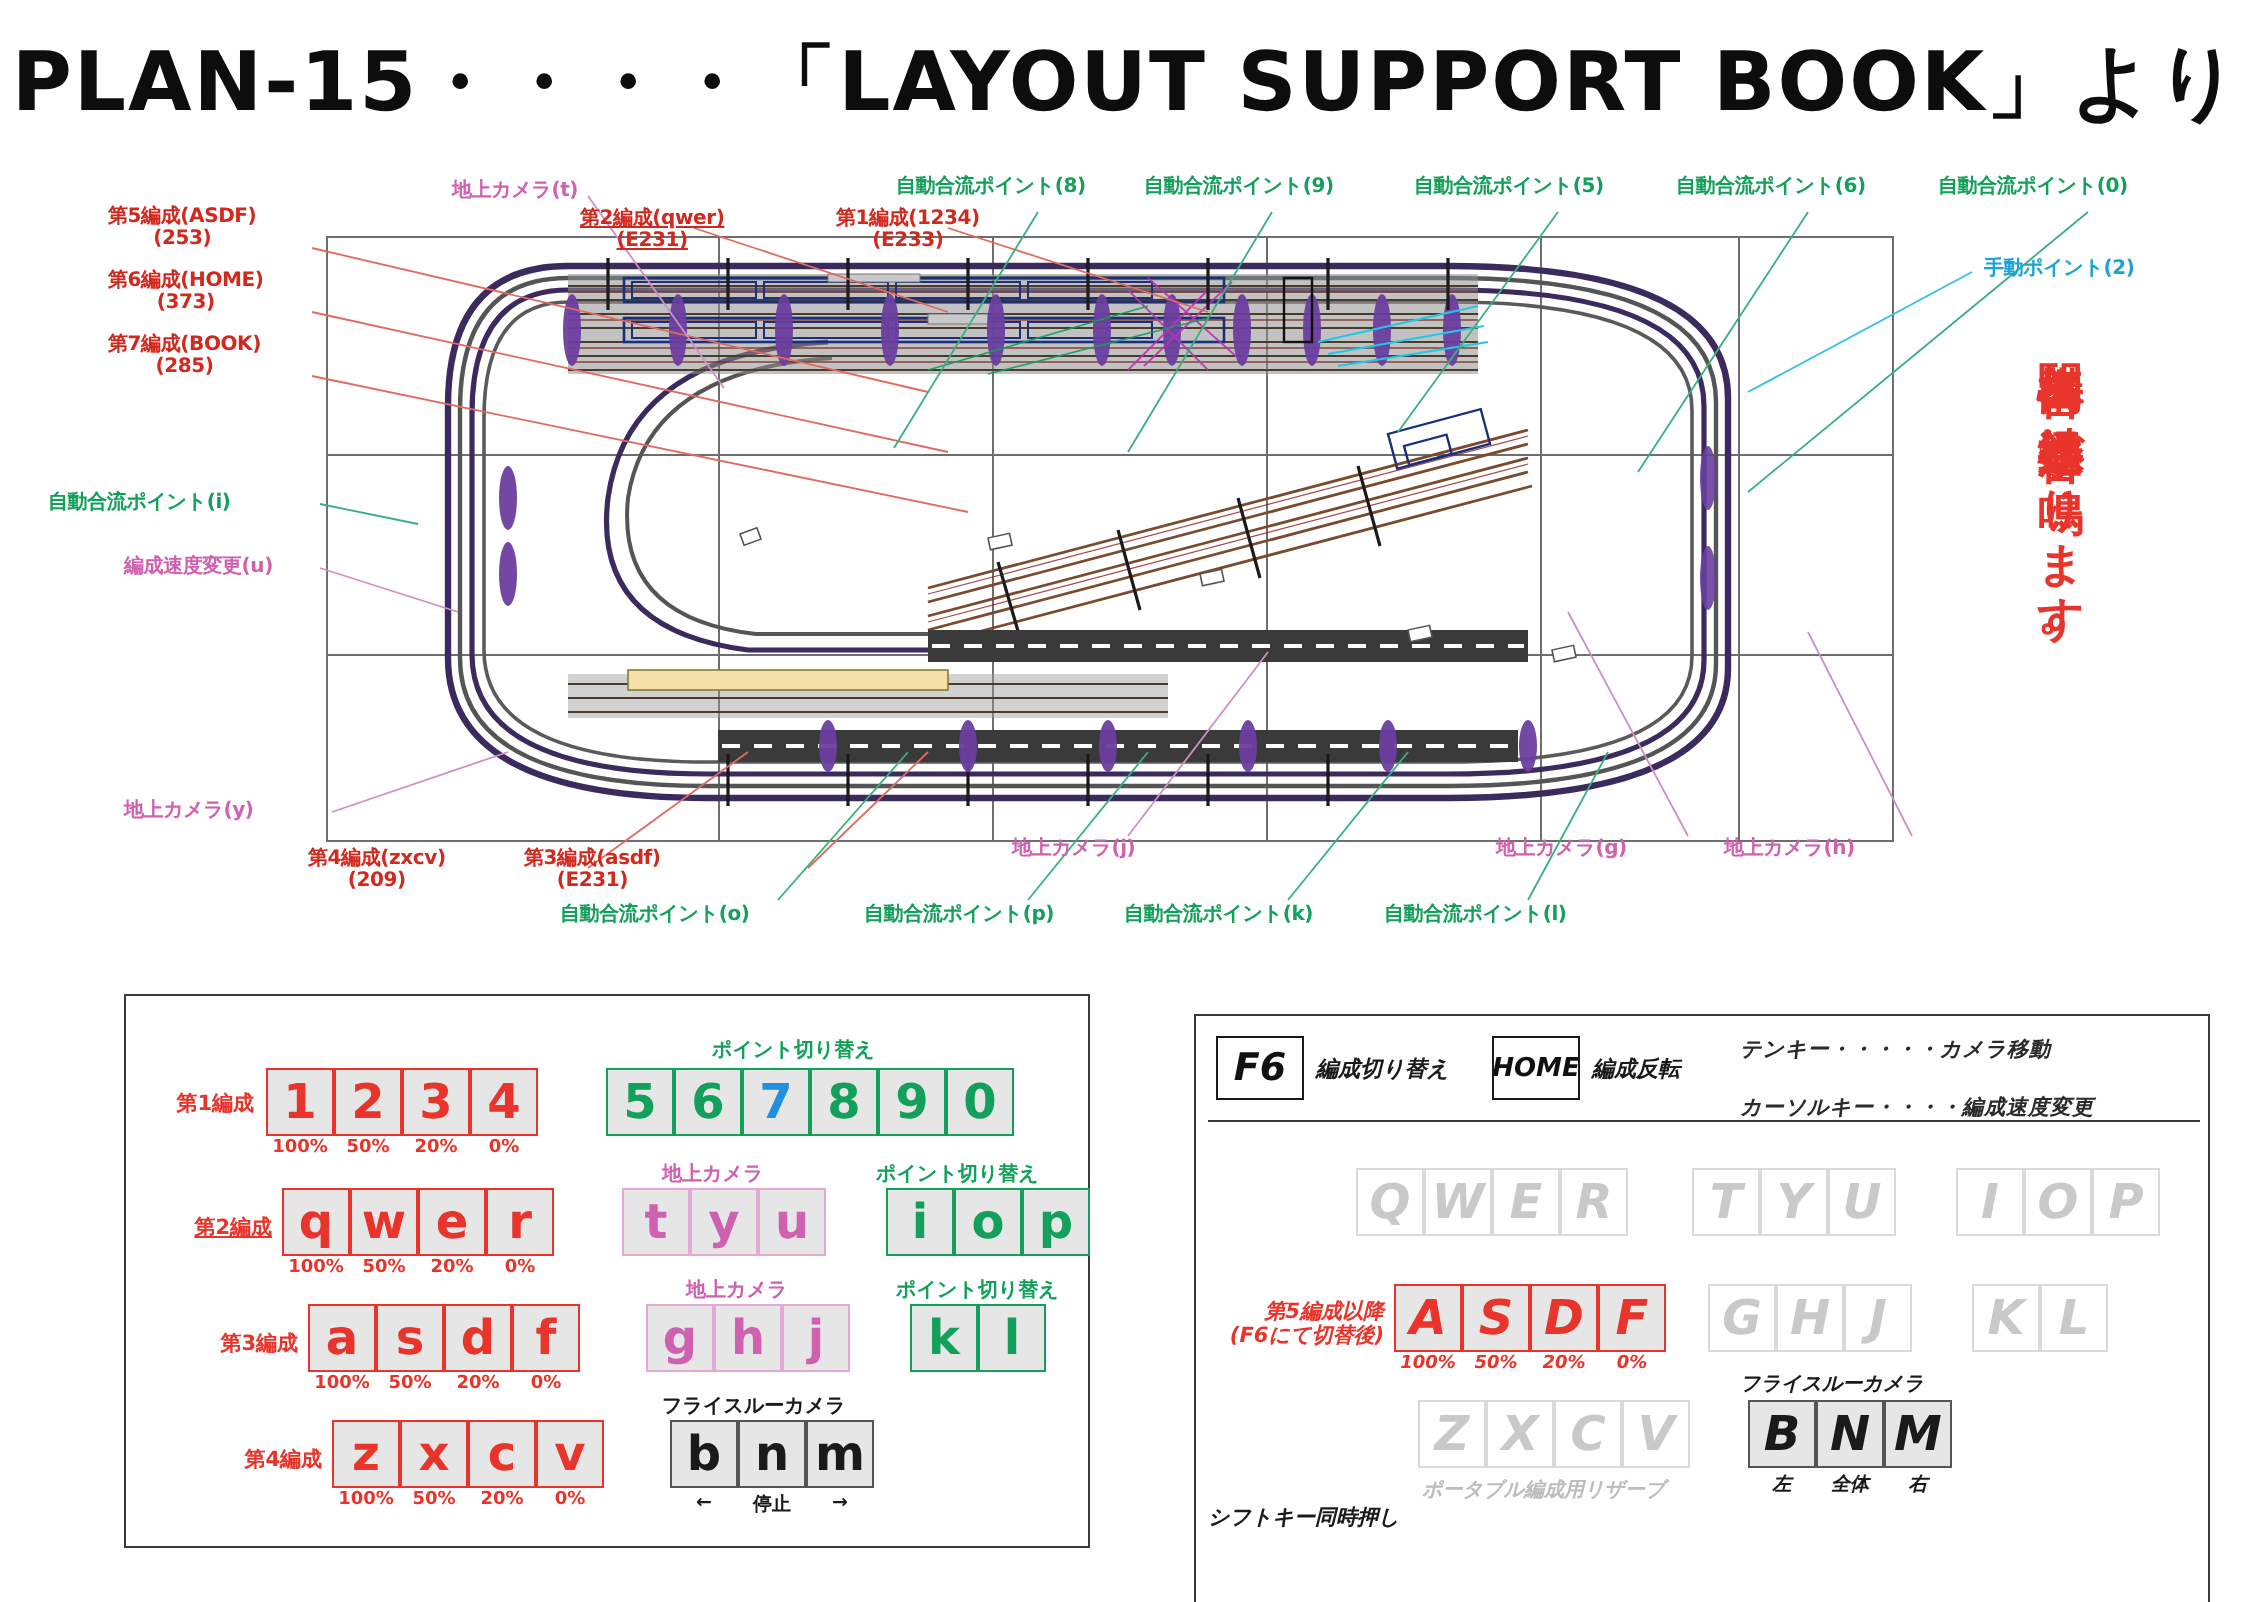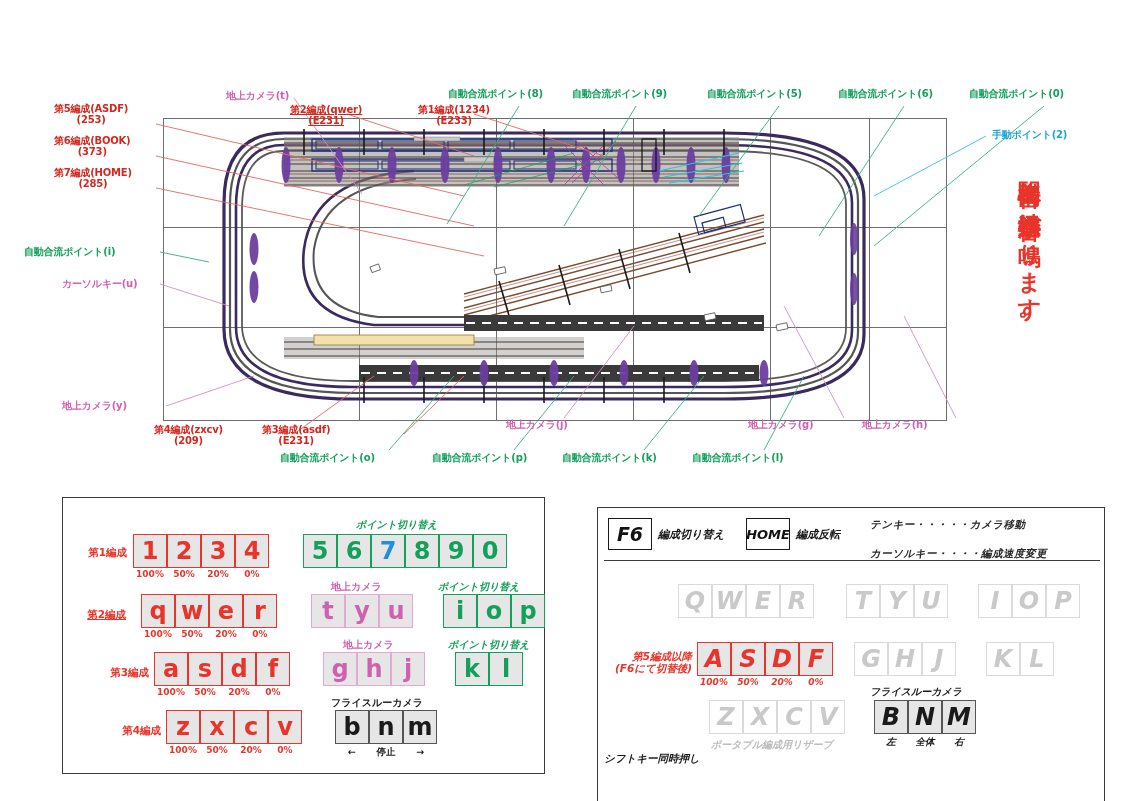--- a/index.html
+++ b/index.html
@@ -72,21 +72,21 @@
   .kgray{border:1px solid #555;color:#1a1a1a;background:#e6e6e6;}
   .kghost{border:1px solid #dadada;color:#c9c9c9;background:#fff;}
 
   .rowlabel{
     position:absolute;font-size:10.5px;font-weight:bold;color:#e8342a;
     white-space:nowrap;line-height:12px;text-align:right;
   }
   .caplbl{
     position:absolute;font-size:10px;font-weight:bold;white-space:nowrap;
   }
-  .cap-green{color:#13a05a;font-style:italic;}
+  .cap-green{color:#13a05a;}
   .cap-pink{color:#d060b0;}
   .cap-dark{color:#1a1a1a;}
   .cap-gray{color:#bdbdbd;}
   .pcts{
     position:absolute;display:flex;font-size:9px;font-weight:bold;color:#e8342a;
   }
   .pcts span{width:34px;text-align:center;}
   .subcaps{position:absolute;display:flex;font-size:9.5px;font-weight:bold;color:#1a1a1a;}
   .subcaps span{width:34px;text-align:center;}
   .fkey{
@@ -97,20 +97,21 @@
   .fdesc{position:absolute;font-size:11px;font-weight:bold;color:#1a1a1a;white-space:nowrap;}
   .hintline{position:absolute;font-size:10.5px;font-weight:bold;color:#2a2a2a;white-space:nowrap;letter-spacing:0.5px;}
   .divider{position:absolute;height:1px;background:#3a3a3a;}
   .shiftnote{position:absolute;font-size:10.5px;font-weight:bold;color:#1a1a1a;white-space:nowrap;}
 </style>
 </head>
 <body>
 
 <div id="page">
 
+  <div id="title">PLAN-15・・・・「LAYOUT SUPPORT BOOK」より</div>
 
   <div id="diagram">
 
     <div id="board">
       <div class="gridline gv" style="left:195px;"></div>
       <div class="gridline gv" style="left:332px;"></div>
       <div class="gridline gv" style="left:469px;"></div>
       <div class="gridline gv" style="left:606px;"></div>
       <div class="gridline gv" style="left:705px;"></div>
       <div class="gridline gh" style="top:108px;"></div>
@@ -336,29 +337,29 @@
     <div class="lbl green" style="left:663px;top:12px;">自動合流ポイント(5)</div>
     <div class="lbl green" style="left:794px;top:12px;">自動合流ポイント(6)</div>
     <div class="lbl green" style="left:925px;top:12px;">自動合流ポイント(0)</div>
     <div class="lbl blue" style="left:948px;top:53px;">手動ポイント(2)</div>
 
     <div class="lbl red c" style="left:10px;top:27px;">
       <span>第5編成(ASDF)</span>
       <span class="sub">(253)</span>
     </div>
     <div class="lbl red c" style="left:10px;top:59px;">
-      <span>第6編成(BOOK)</span>
+      <span>第6編成(HOME)</span>
       <span class="sub">(373)</span>
     </div>
     <div class="lbl red c" style="left:10px;top:91px;">
-      <span>第7編成(HOME)</span>
+      <span>第7編成(BOOK)</span>
       <span class="sub">(285)</span>
     </div>
     <div class="lbl green" style="left:-20px;top:170px;">自動合流ポイント(i)</div>
-    <div class="lbl pink" style="left:18px;top:202px;">カーソルキー(u)</div>
+    <div class="lbl pink" style="left:18px;top:202px;">編成速度変更(u)</div>
     <div class="lbl pink" style="left:18px;top:324px;">地上カメラ(y)</div>
 
     <div class="lbl red c" style="left:110px;top:348px;">
       <span>第4編成(zxcv)</span>
       <span class="sub">(209)</span>
     </div>
     <div class="lbl red c" style="left:218px;top:348px;">
       <span>第3編成(asdf)</span>
       <span class="sub">(E231)</span>
     </div>
@@ -394,21 +395,21 @@
     <div class="caplbl cap-green" style="left:293px;top:20px;">ポイント切り替え</div>
     <div class="keygroup" style="left:240px;top:36px;">
       <div class="key kgreen">5</div>
       <div class="key kgreen">6</div>
       <div class="key kblue">7</div>
       <div class="key kgreen">8</div>
       <div class="key kgreen">9</div>
       <div class="key kgreen">0</div>
     </div>
 
-    <div class="rowlabel" style="left:5px;top:110px;width:58px;text-decoration:underline;">第2編成</div>
+    <div class="rowlabel" style="left:15px;top:110px;width:58px;text-decoration:underline;">第2編成</div>
     <div class="keygroup" style="left:78px;top:96px;">
       <div class="key kred">q</div>
       <div class="key kred">w</div>
       <div class="key kred">e</div>
       <div class="key kred">r</div>
     </div>
     <div class="pcts" style="left:78px;top:131px;">
       <span>100%</span>
       <span>50%</span>
       <span>20%</span>

